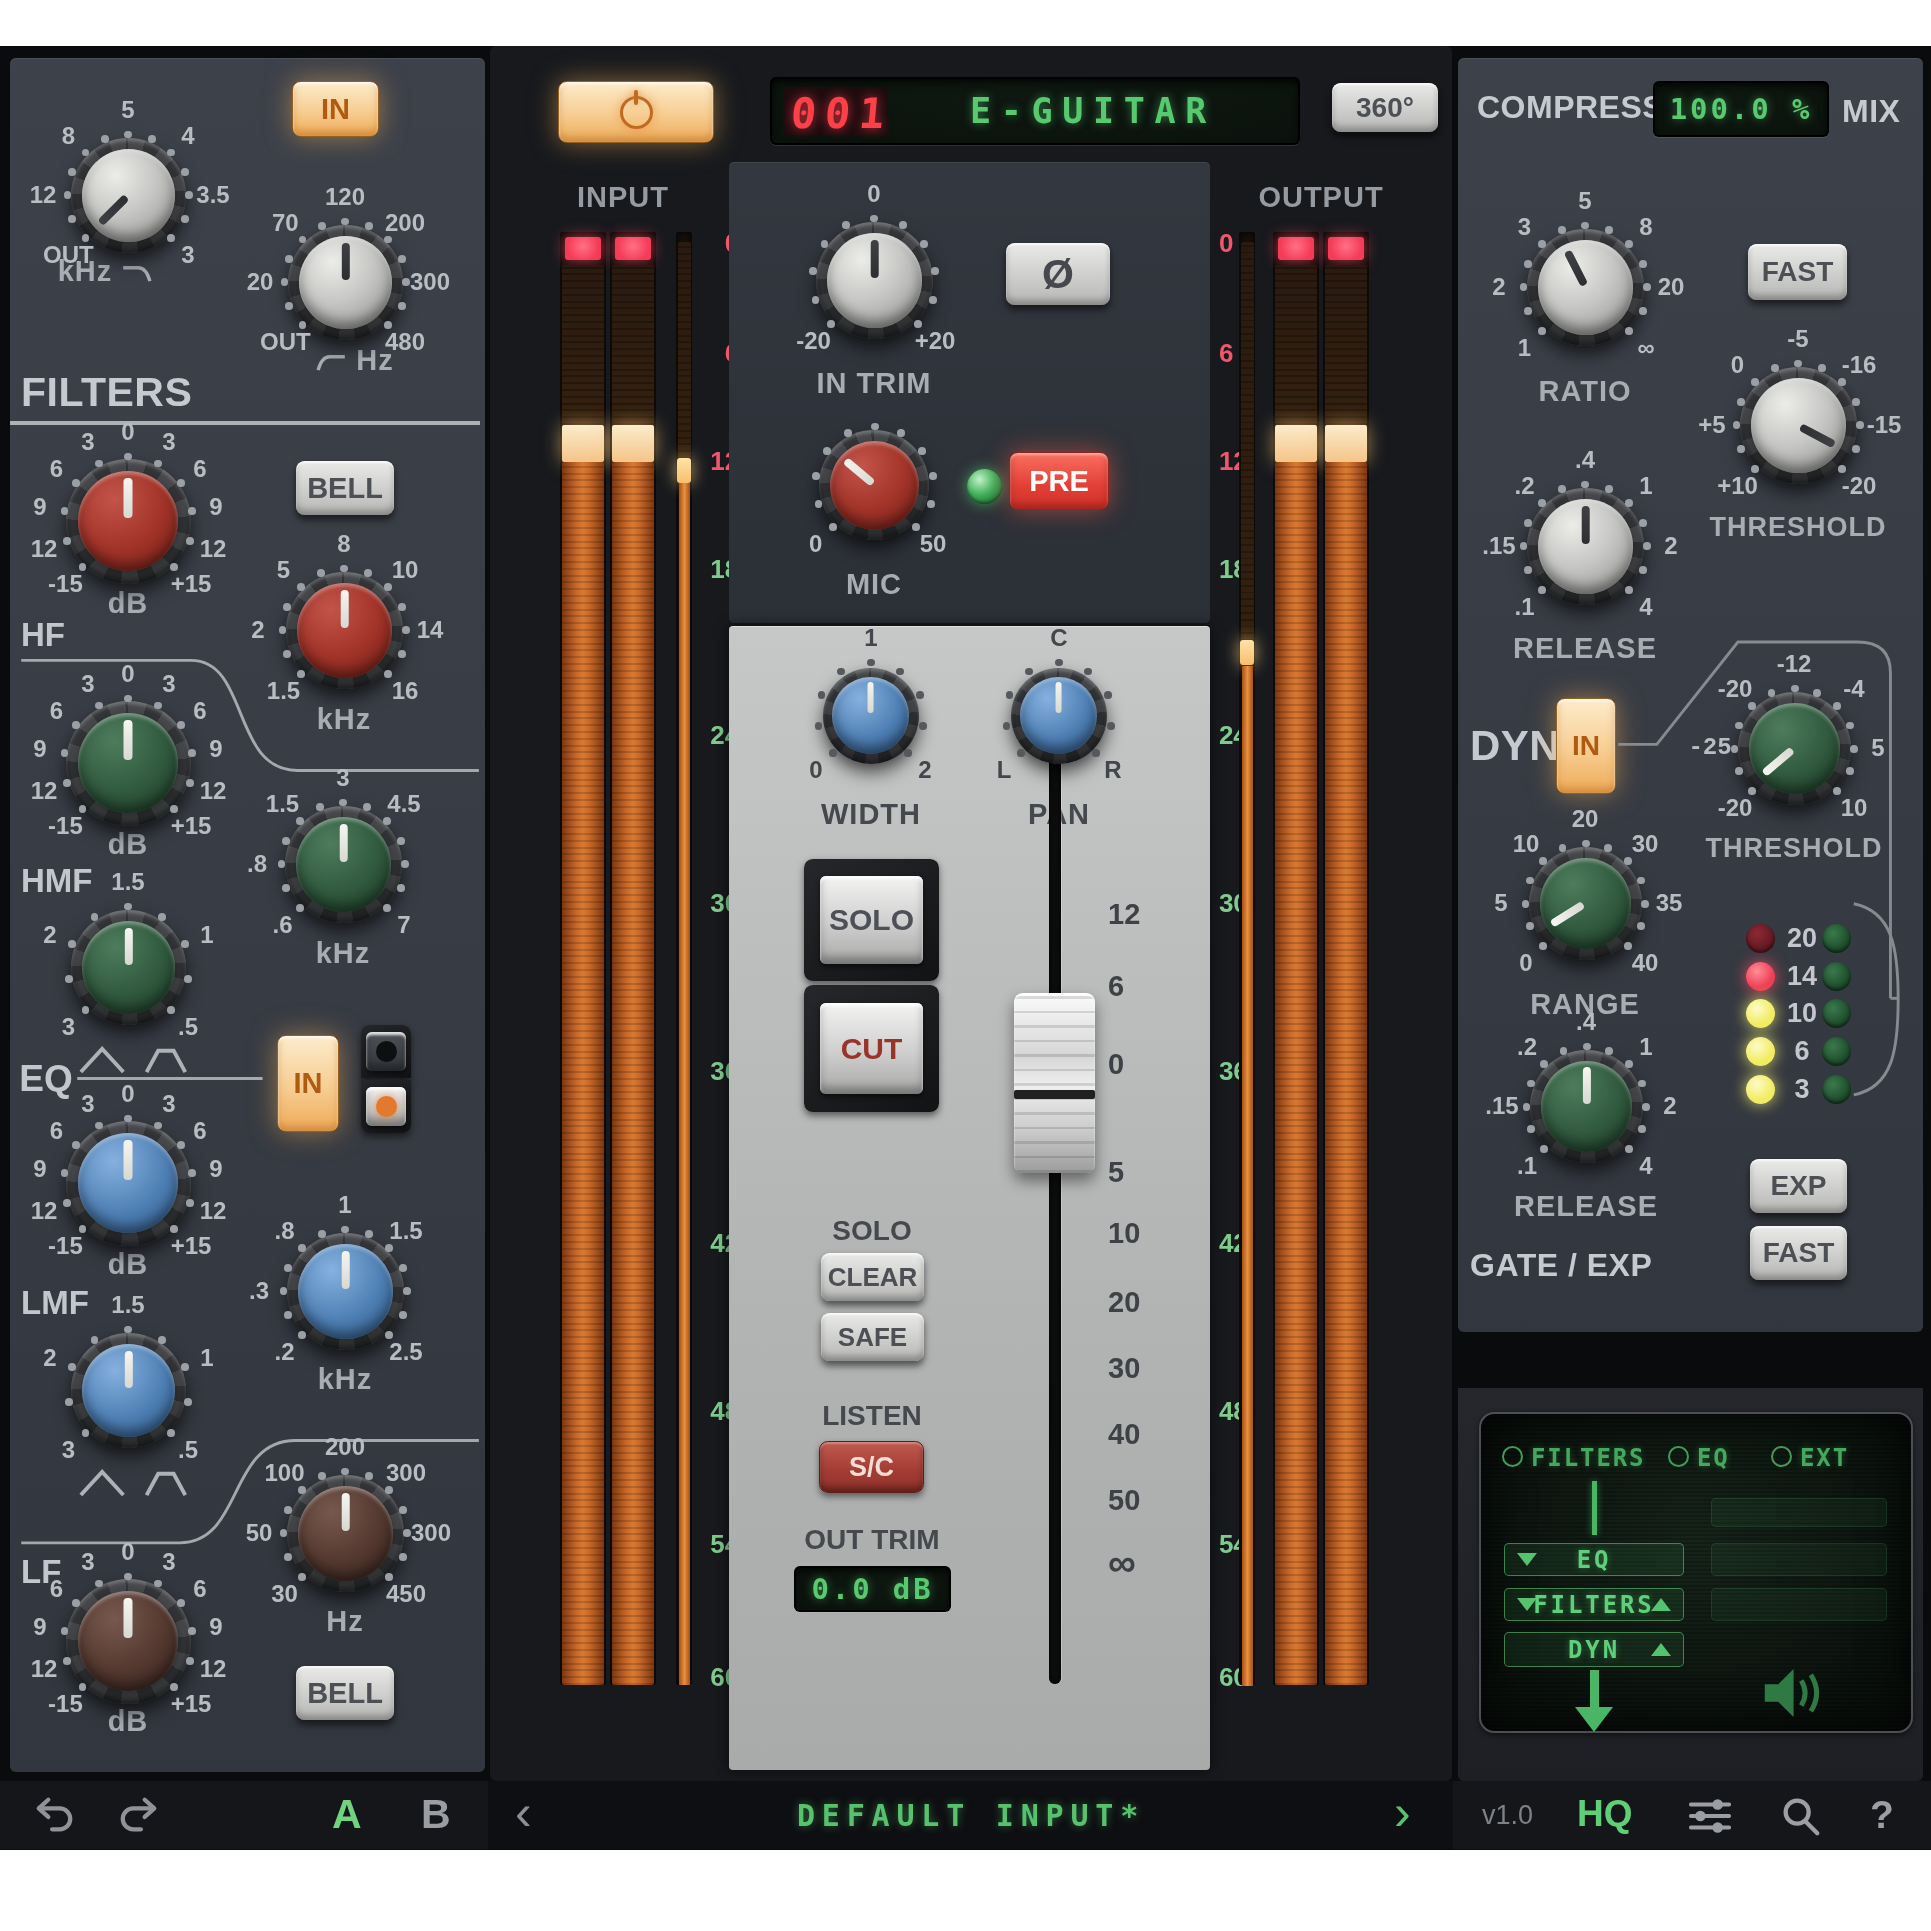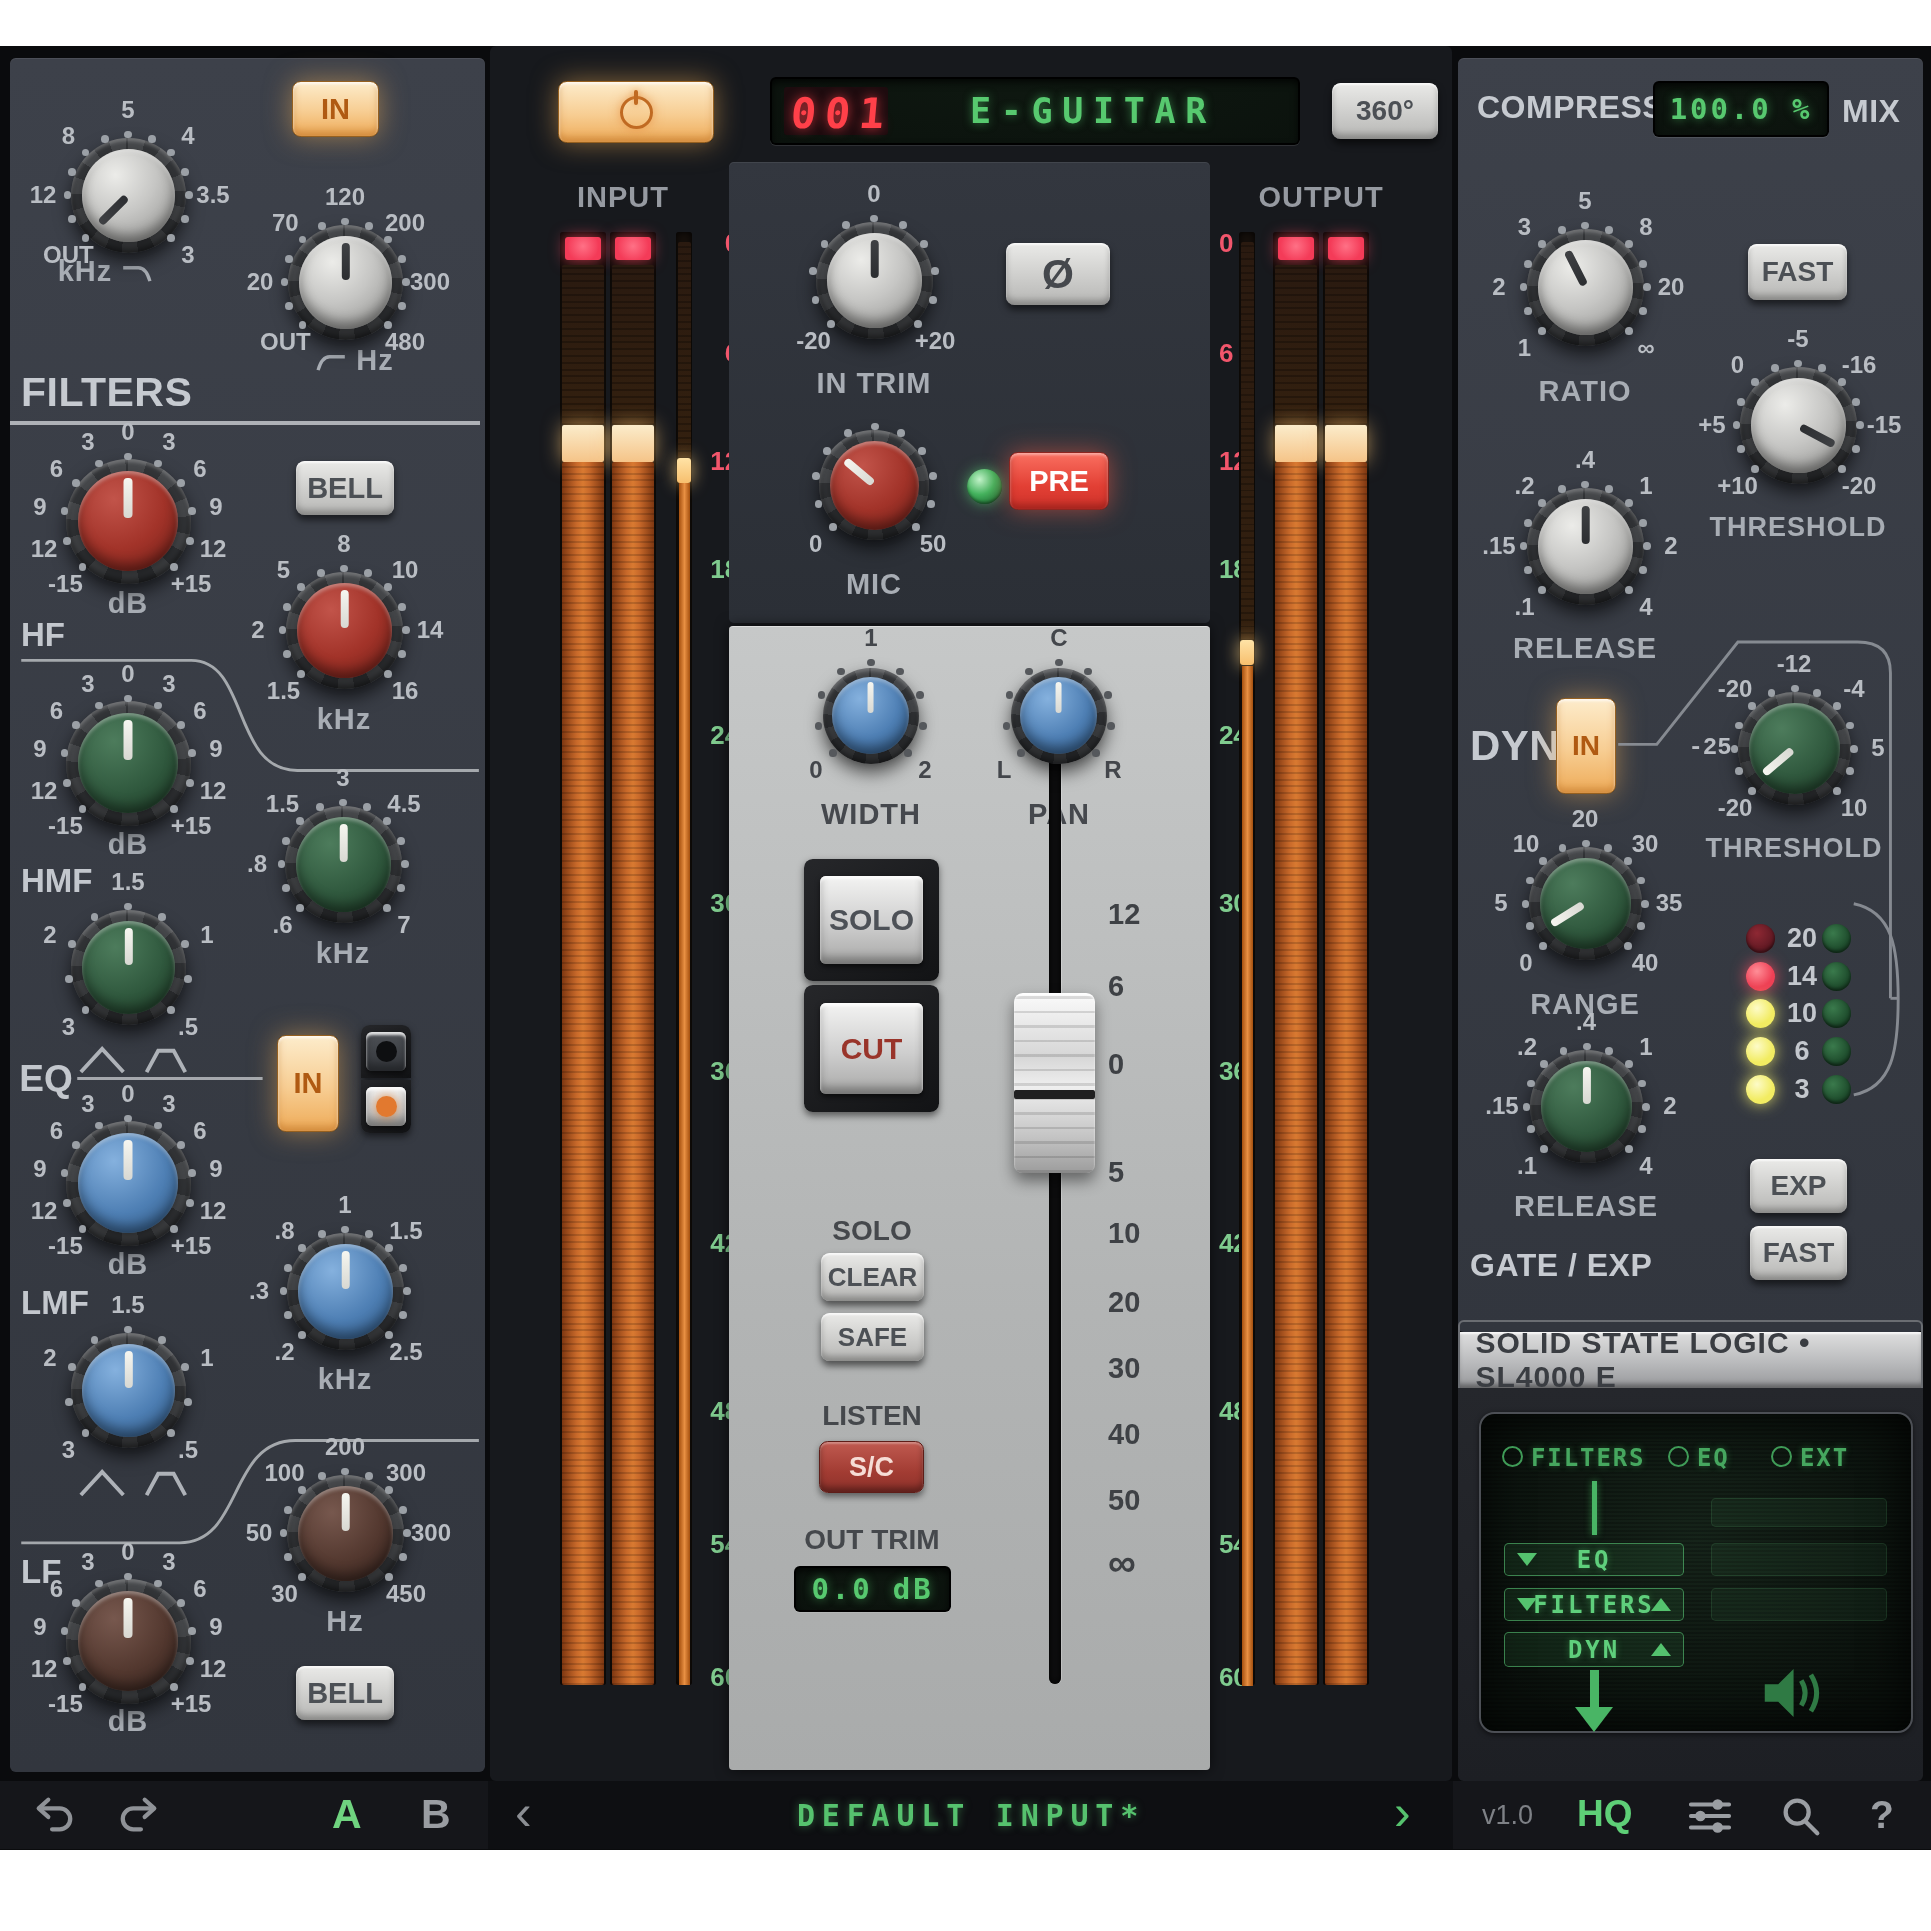--- a/index.html
+++ b/index.html
@@ -523,21 +523,21 @@
 
   <div class="btn btn-orange" style="left:558px;top:81px;width:154px;height:60px">
     <span class="powerglyph"></span>
     </div>
 
   <div class="lcd" style="left:770px;top:77px;width:530px;height:68px">
     <span style="position:absolute;left:13.5px;top:9.7px;width:104px;height:48px;background:#1d0c0f;border-radius:2.9px"></span>
     <span style="position:absolute;left:21px;top:11.6px;font-size:42px;letter-spacing:8.7px;color:#ff4049;text-shadow:0 0 11.6px rgba(255,65,75,.75);transform:skewX(-5deg)">001</span>
     <span style="font-size:35px;letter-spacing:9.7px;margin-left:116px">E-GUITAR</span>
   </div>
-  <div class="btn" style="left:1332px;top:83px;width:106px;height:56px;font-size:28px">360°</div>
+  <div class="btn" style="left:1332px;top:83px;width:106px;height:49px;font-size:28px">360°</div>
 
   <div class="meter" style="left:502px;top:162px">
     <div class="mtitle" style="left:39px;width:164px">INPUT</div>
     <div class="mscale" style="left:0;top:0;width:48px;height:100%">
         <div class="mlabel red" style="top: 66px; right: 3.9px; text-align: right;">0</div>
         <div class="mlabel red" style="top: 176px; right: 3.9px; text-align: right;">6</div>
         <div class="mlabel red" style="top: 284px; right: 3.9px; text-align: right;">12</div>
         <div class="mlabel grn" style="top: 392px; right: 3.9px; text-align: right;">18</div>
         <div class="mlabel grn" style="top: 558px; right: 3.9px; text-align: right;">24</div>
         <div class="mlabel grn" style="top: 726px; right: 3.9px; text-align: right;">30</div>
@@ -914,23 +914,20 @@
       <div class="ticklab" style="left: 129px; top: 45px;">2</div>
       <div class="tickdot" style="left: 97px; top: 64px;"></div>
       <div class="tickdot" style="left: 84px; top: 84px;"></div>
       <div class="ticklab" style="left: 105px; top: 105px;">4</div>
     </div>
   <div class="ktitle" style="left:1586px;top:1190px">RELEASE</div>
   <div class="btn" style="left:1750px;top:1159px;width:97px;height:54px;font-size:28px">EXP</div>
   <div class="btn" style="left:1750px;top:1226px;width:97px;height:54px;font-size:28px">FAST</div>
   <div class="abs hdr" style="left:1470px;top:1247px;font-size:32px">GATE / EXP</div>
 
-  <div class="abs plate" style="left:1458px;top:1332px;width:465px;height:56px">
-    <div class="inner">SOLID STATE LOGIC • SL4000 E</div>
-    </div>
   <div class="abs rbot" style="left:1458px;top:1388px;width:465px;height:393px"></div>
 
   <div class="screen" style="left:1479px;top:1412px;width:430px;height:317px"></div>
   <div class="scr-radio" style="left:1502px;top:1446px"></div>
   <div class="scr-txt" style="left:1531px;top:1444px">FILTERS</div>
   <div class="scr-radio" style="left:1668px;top:1446px"></div>
   <div class="scr-txt" style="left:1697px;top:1444px">EQ</div>
   <div class="scr-radio" style="left:1771px;top:1446px"></div>
   <div class="scr-txt" style="left:1800px;top:1444px">EXT</div>
   <div class="abs" style="left:1592px;top:1481px;width:4.8px;height:54px;background:#49b565;box-shadow:0 0 7.7px rgba(80,220,110,.5)"></div>

